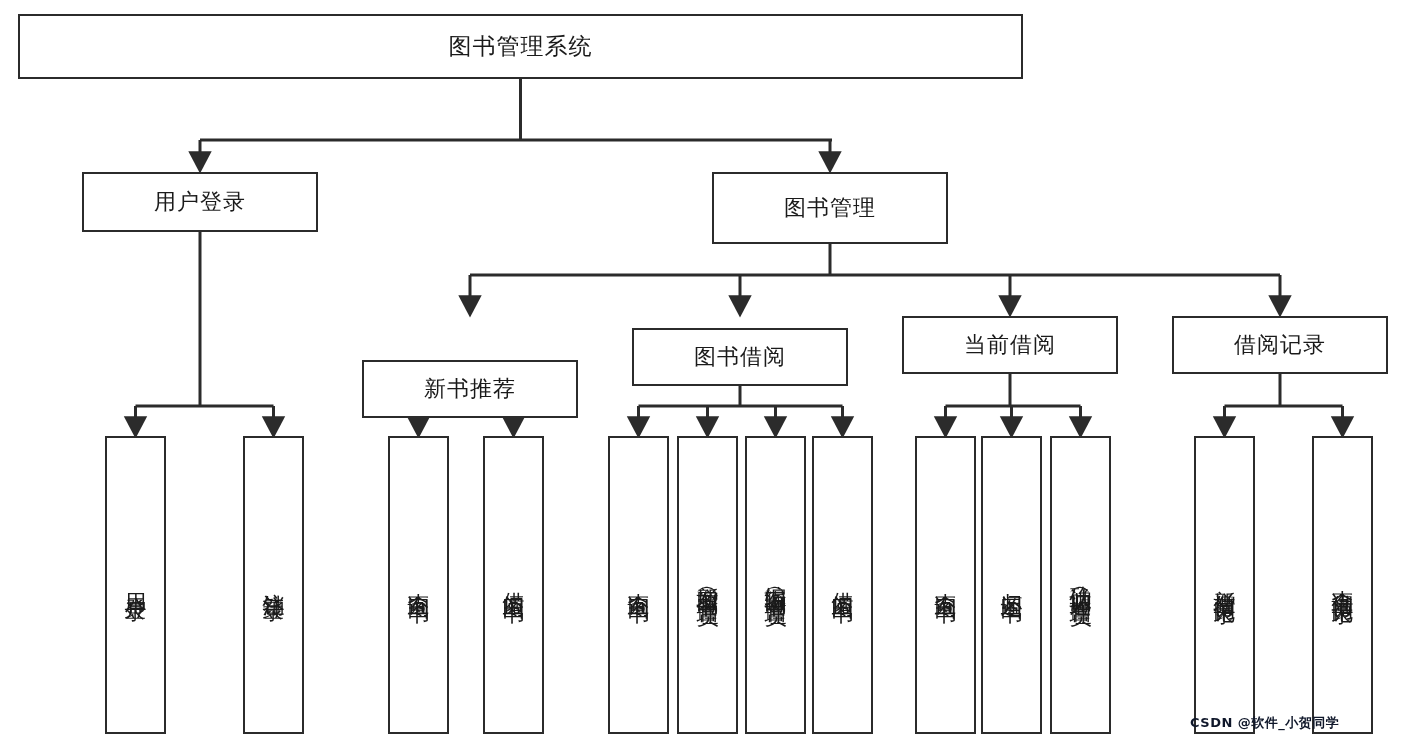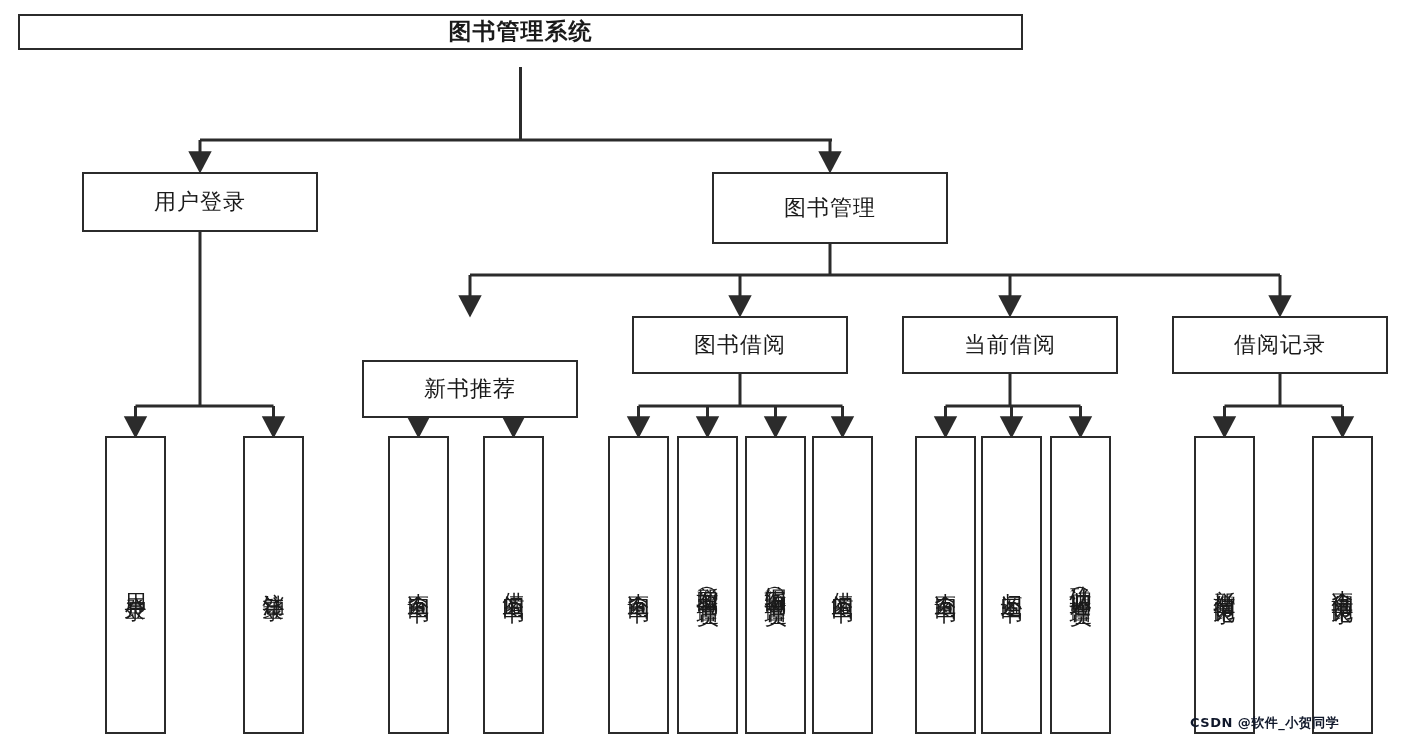--- a/index.html
+++ b/index.html
@@ -120,35 +120,35 @@
       <path d="M1011.5,406 L1011.5,427" marker-end="url(#arrow)"></path>
       <path d="M1080.5,406 L1080.5,427" marker-end="url(#arrow)"></path>
 
       <path d="M1280,374 L1280,406"></path>
       <path d="M1224.5,406 L1342.5,406"></path>
       <path d="M1224.5,406 L1224.5,427" marker-end="url(#arrow)"></path>
       <path d="M1342.5,406 L1342.5,427" marker-end="url(#arrow)"></path>
     </g>
   </svg>
 
-  <div class="node horiz root" id="node-root" style="left: 18px; top: 14px; width: 1005px; height: 36px; font-weight: bold;">
+  <div class="node horiz root" id="node-root" style="left: 18px; top: 14px; width: 1005px; height: 65px;">
     <span>图书管理系统</span>
   </div>
 
   <div class="node horiz" id="node-l2-0" style="left: 82px; top: 172px; width: 236px; height: 60px;">
     <span>用户登录</span>
   </div>
   <div class="node horiz" id="node-l2-1" style="left: 712px; top: 172px; width: 236px; height: 72px;">
     <span>图书管理</span>
   </div>
 
   <div class="node horiz" id="node-l3-0" style="left: 362px; top: 316px; width: 216px; height: 58px; margin-top: 44px;">
     <span>新书推荐</span>
   </div>
-  <div class="node horiz" id="node-l3-1" style="left: 632px; top: 316px; width: 216px; height: 58px;">
+  <div class="node horiz" id="node-l3-1" style="left: 632px; top: 328px; width: 216px; height: 58px;">
     <span>图书借阅</span>
   </div>
   <div class="node horiz" id="node-l3-2" style="left: 902px; top: 316px; width: 216px; height: 58px;">
     <span>当前借阅</span>
   </div>
   <div class="node horiz" id="node-l3-3" style="left: 1172px; top: 316px; width: 216px; height: 58px;">
     <span>借阅记录</span>
   </div>
 
   <div class="node vert" id="node-leaf-0" style="left: 105px; top: 436px; width: 61px; height: 298px; padding-top: 137px;">

